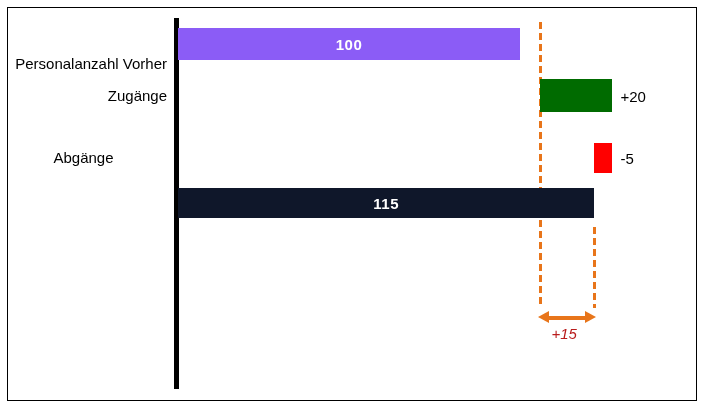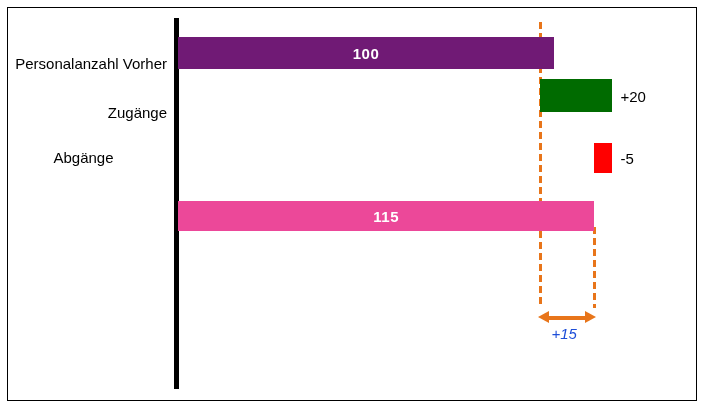--- a/index.html
+++ b/index.html
@@ -14,43 +14,43 @@
     height:18px;line-height:18px;z-index:3;white-space:nowrap;}
   .bar{position:absolute;z-index:2;display:flex;align-items:center;justify-content:center;}
   .inlbl{color:#fff;font-weight:bold;font-size:15px;letter-spacing:.5px;}
   .vout{position:absolute;font-size:15px;color:#000;z-index:3;transform:translateY(-50%);white-space:nowrap;}
   .dash{position:absolute;width:3px;z-index:1;}
   #arrow{position:absolute;height:13px;z-index:1;}
   #arrow .shaft{position:absolute;left:9px;right:9px;top:4.5px;height:4px;}
   #arrow .ah{position:absolute;width:0;height:0;border-top:6.5px solid transparent;border-bottom:6.5px solid transparent;}
   #arrow .ah.l{left:0;}
   #arrow .ah.r{right:0;}
-  #diff{position:absolute;width:60px;text-align:center;font-size:15px;font-style:italic;color:#1d4ed8;z-index:3;}
+  #diff{position:absolute;width:60px;text-align:center;font-size:15px;font-style:italic;color:#b91c1c;z-index:3;}
 </style>
 </head>
 <body>
 
 <div id="canvas">
   <div id="frame"></div>
 
   <div class="dash" id="dashL" style="left: 538.5px; top: 22px; height: 286px; background: repeating-linear-gradient(rgb(232, 117, 26) 0px, rgb(232, 117, 26) 7px, transparent 7px, transparent 11px);"></div>
   <div class="dash" id="dashR" style="left: 592.8px; top: 227px; height: 81px; background: repeating-linear-gradient(rgb(232, 117, 26) 0px, rgb(232, 117, 26) 7px, transparent 7px, transparent 11px);"></div>
 
   <div class="axis" id="axisLine" style="left: 174px; top: 18px; width: 4.5px; height: 371px; background: rgb(0, 0, 0);"></div>
 
   <div class="cat" style="width: 167px; top: 27px; margin-top: 28px;">Personalanzahl Vorher</div>
-  <div class="cat" style="width: 167px; top: 104px;">Zugänge</div>
+  <div class="cat" style="width: 167px; top: 87px;">Zugänge</div>
   <div class="cat" style="width: 167px; top: 149px; text-align: center;">Abgänge</div>
 
-  <div class="bar" style="left: 178px; width: 376px; top: 37px; height: 32px; background: #701a75;">
+  <div class="bar" style="left: 178px; width: 342px; top: 28px; height: 32px; background: #8b5cf6;">
     <span class="inlbl">100</span>
   </div>
   <div class="bar" style="left: 540px; width: 72.4px; top: 79px; height: 33px; background: rgb(0, 107, 0);"></div>
   <div class="bar" style="left: 594.3px; width: 18.1px; top: 143px; height: 30px; background: rgb(255, 0, 0);"></div>
-  <div class="bar" style="left: 178px; width: 416.3px; top: 201px; height: 30px; background: #ec4899;">
+  <div class="bar" style="left: 178px; width: 416.3px; top: 188px; height: 30px; background: #0f172a;">
     <span class="inlbl">115</span>
   </div>
 
   <div class="vout" style="left: 620.4px; top: 95.5px;">+20</div>
   <div class="vout" style="left: 620.4px; top: 158px;">-5</div>
 
   <div id="arrow" style="left: 538px; width: 58.3px; top: 311px;">
     <div class="ah l" style="border-right: 11px solid rgb(232, 117, 26);"></div>
     <div class="shaft" style="background: rgb(232, 117, 26);"></div>
     <div class="ah r" style="border-left: 11px solid rgb(232, 117, 26);"></div>

